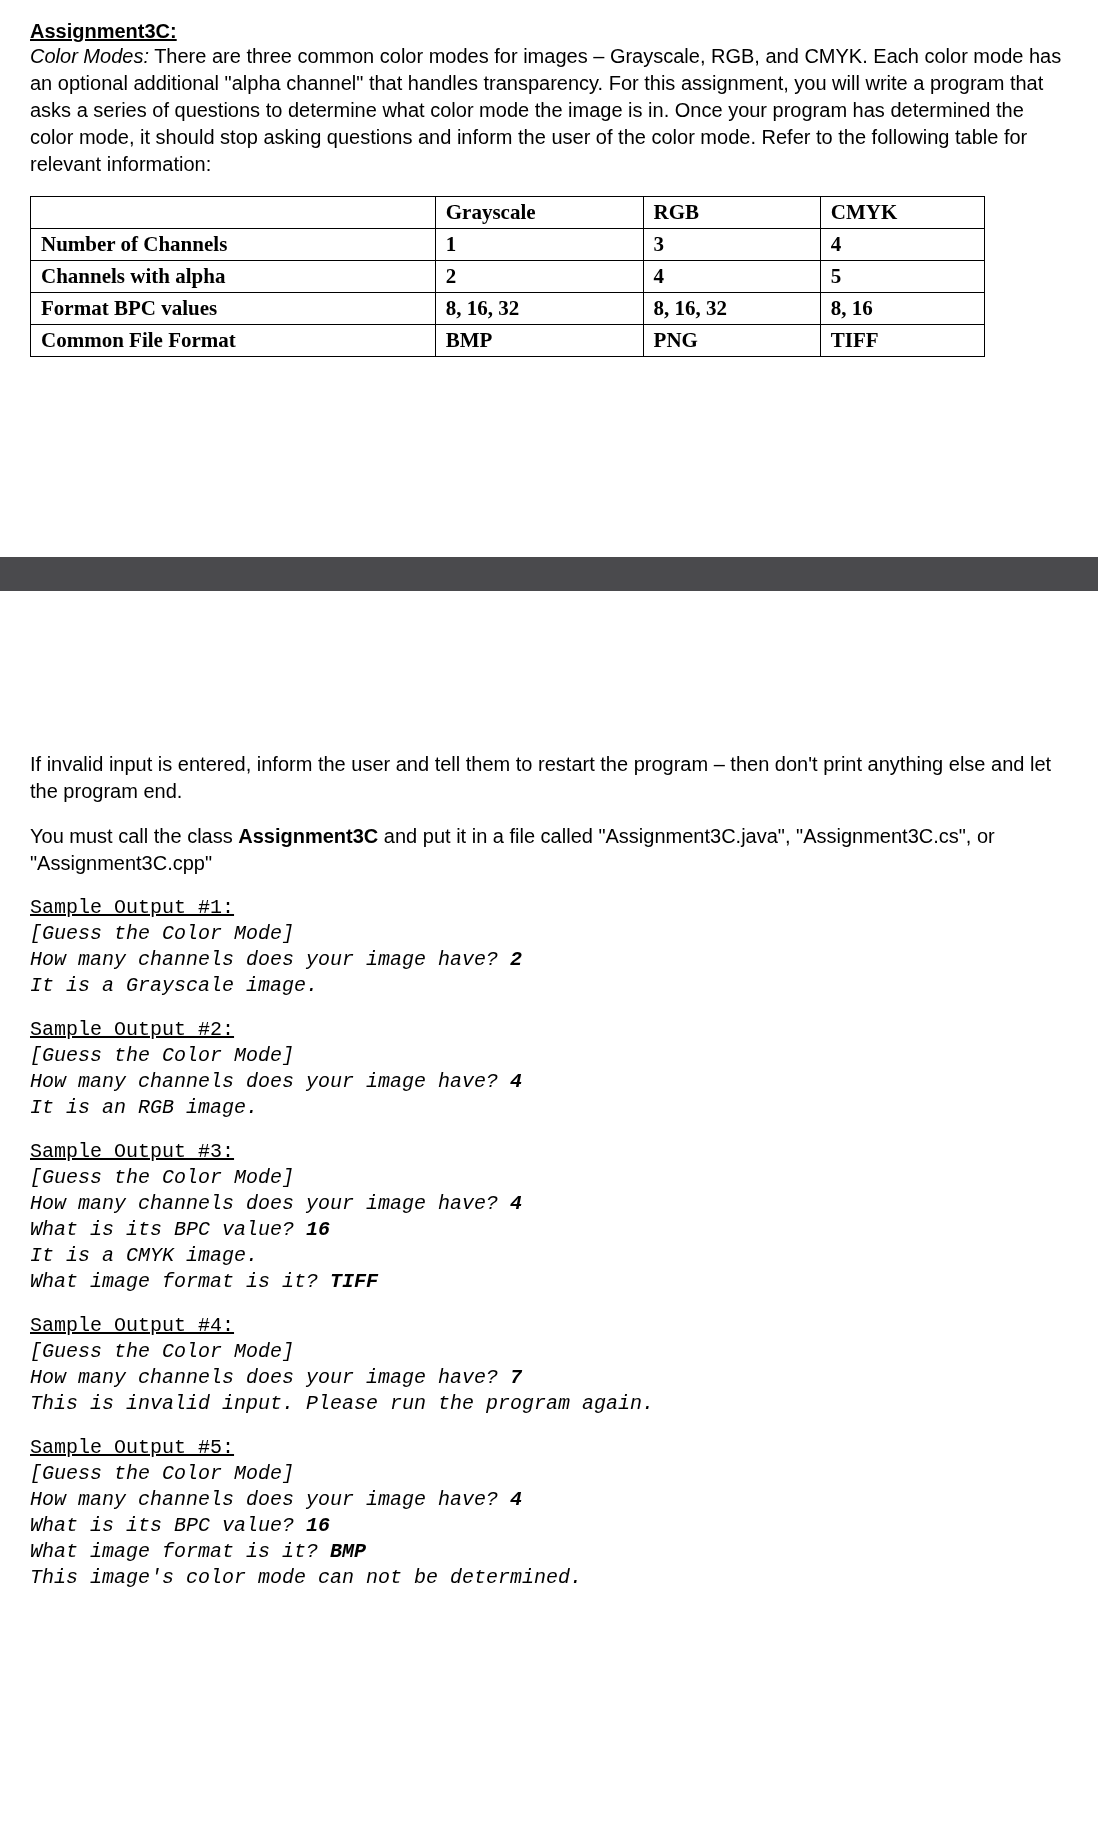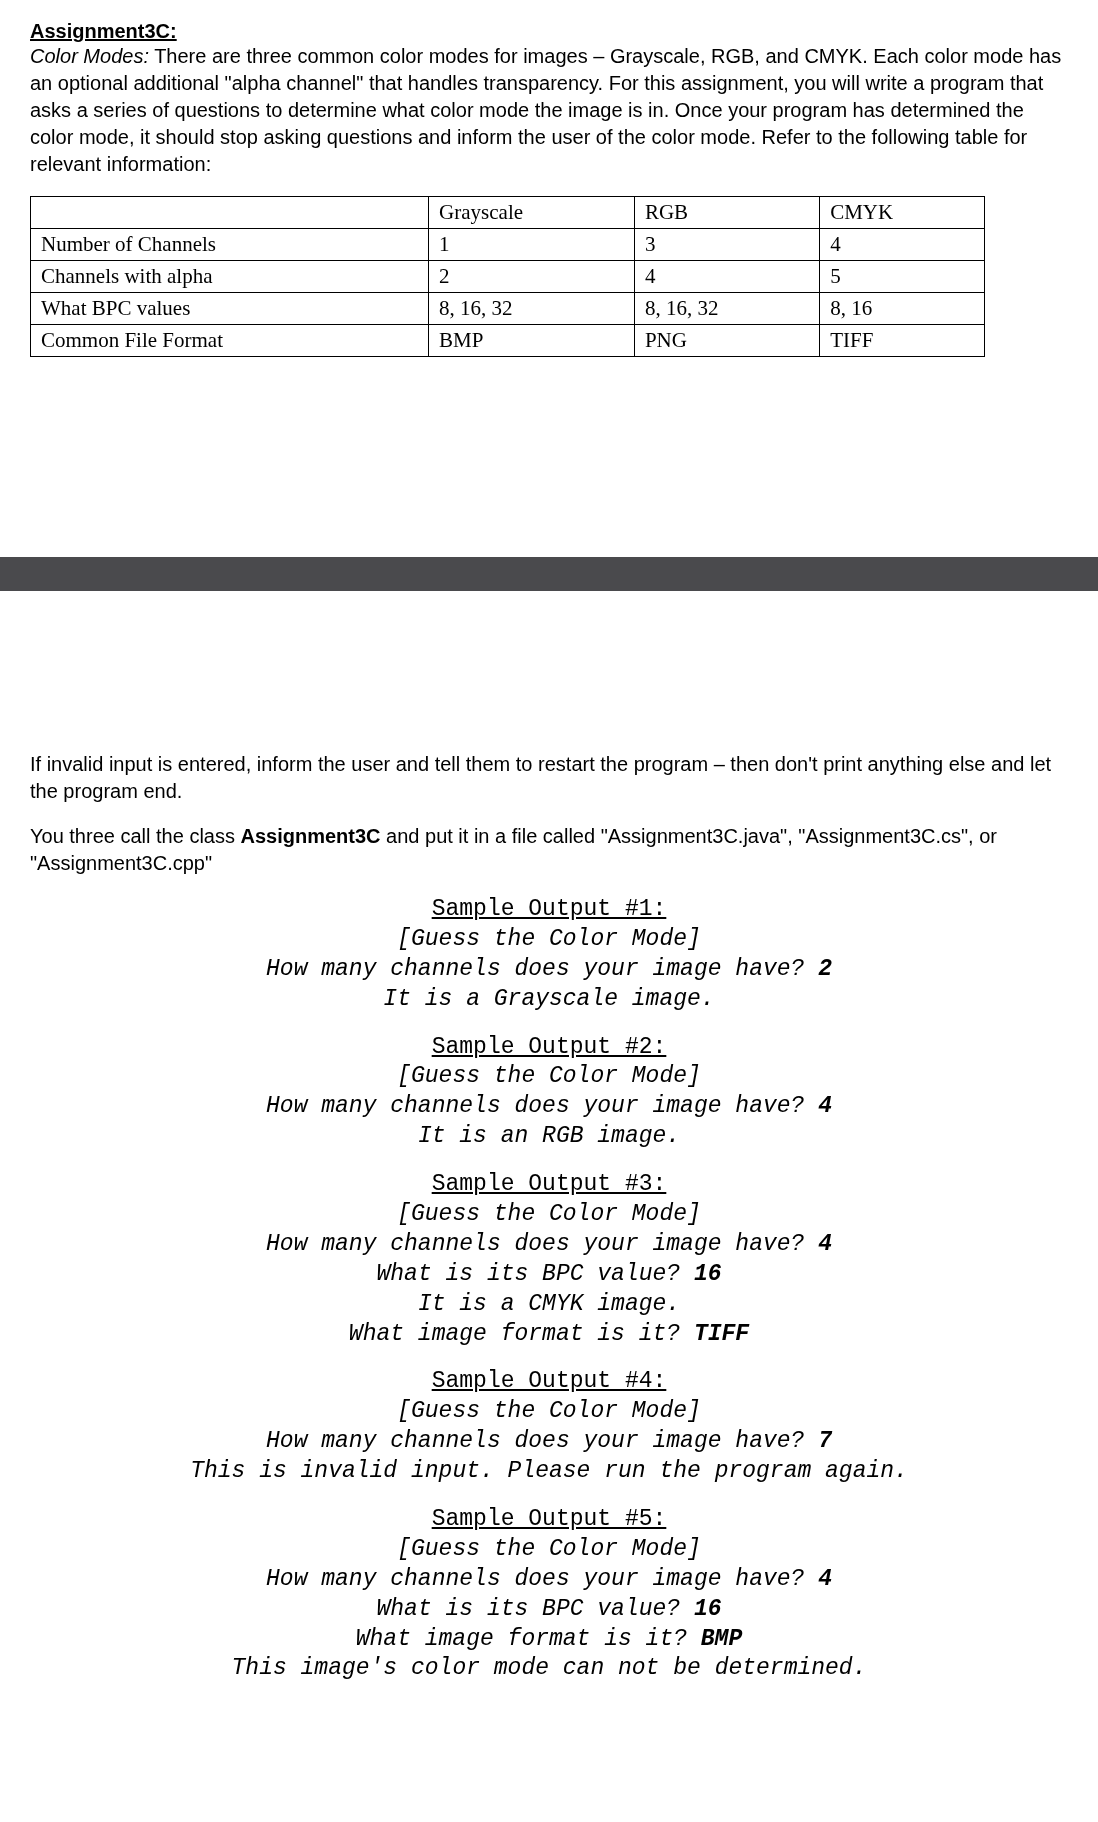--- a/index.html
+++ b/index.html
@@ -28,33 +28,32 @@
     border-collapse: collapse;
     margin-top: 18px;
     width: 92%;
     font-family: "Times New Roman", Times, serif;
     font-size: 21px;
   }
   table td, table th {
     border: 1px solid #000;
     padding: 3px 10px;
     text-align: left;
-    font-weight: normal;
+    font-weight: bold;
   }
   .divider {
     height: 34px;
     background: #4a4a4d;
     margin-top: 180px;
     margin-bottom: 140px;
   }
   .mono {
     font-family: "Courier New", Courier, monospace;
-    font-size: 23px;
+    font-size: 20px;
     line-height: 1.3;
-    text-align: center;
   }
   .sample-block {
     margin-top: 18px;
   }
   .sample-title {
     font-family: "Courier New", Courier, monospace;
     text-decoration: underline;
   }
   .sample-line {
     font-style: italic;
@@ -92,42 +91,42 @@
       <td>3</td>
       <td>4</td>
     </tr>
     <tr>
       <td>Channels with alpha</td>
       <td>2</td>
       <td>4</td>
       <td>5</td>
     </tr>
     <tr>
-      <td>What BPC values</td>
+      <td>Format BPC values</td>
       <td>8, 16, 32</td>
       <td>8, 16, 32</td>
       <td>8, 16</td>
     </tr>
     <tr>
       <td>Common File Format</td>
       <td>BMP</td>
       <td>PNG</td>
       <td>TIFF</td>
     </tr>
   </tbody>
     </table>
 </div>
 
 <div class="divider"></div>
 
 <div class="page-section">
   <div class="instr">If invalid input is entered, inform the user and tell them to restart the program – then don't print anything else and let the program end.</div>
 
   <div class="instr">
-    <span>You three call the class </span><span class="bold">Assignment3C</span><span> and put it in a file called "Assignment3C.java", "Assignment3C.cs", or "Assignment3C.cpp"</span>
+    <span>You must call the class </span><span class="bold">Assignment3C</span><span> and put it in a file called "Assignment3C.java", "Assignment3C.cs", or "Assignment3C.cpp"</span>
   </div>
 
   <div id="samples">
       <div class="sample-block mono">
         <div class="sample-title">Sample Output #1:</div>
         <div class="sample-line"><span>[Guess the Color Mode]</span></div>
         <div class="sample-line"><span>How many channels does your image have? </span><span class="userinput">2</span></div>
         <div class="sample-line"><span>It is a Grayscale image.</span></div>
       </div>
       <div class="sample-block mono">

